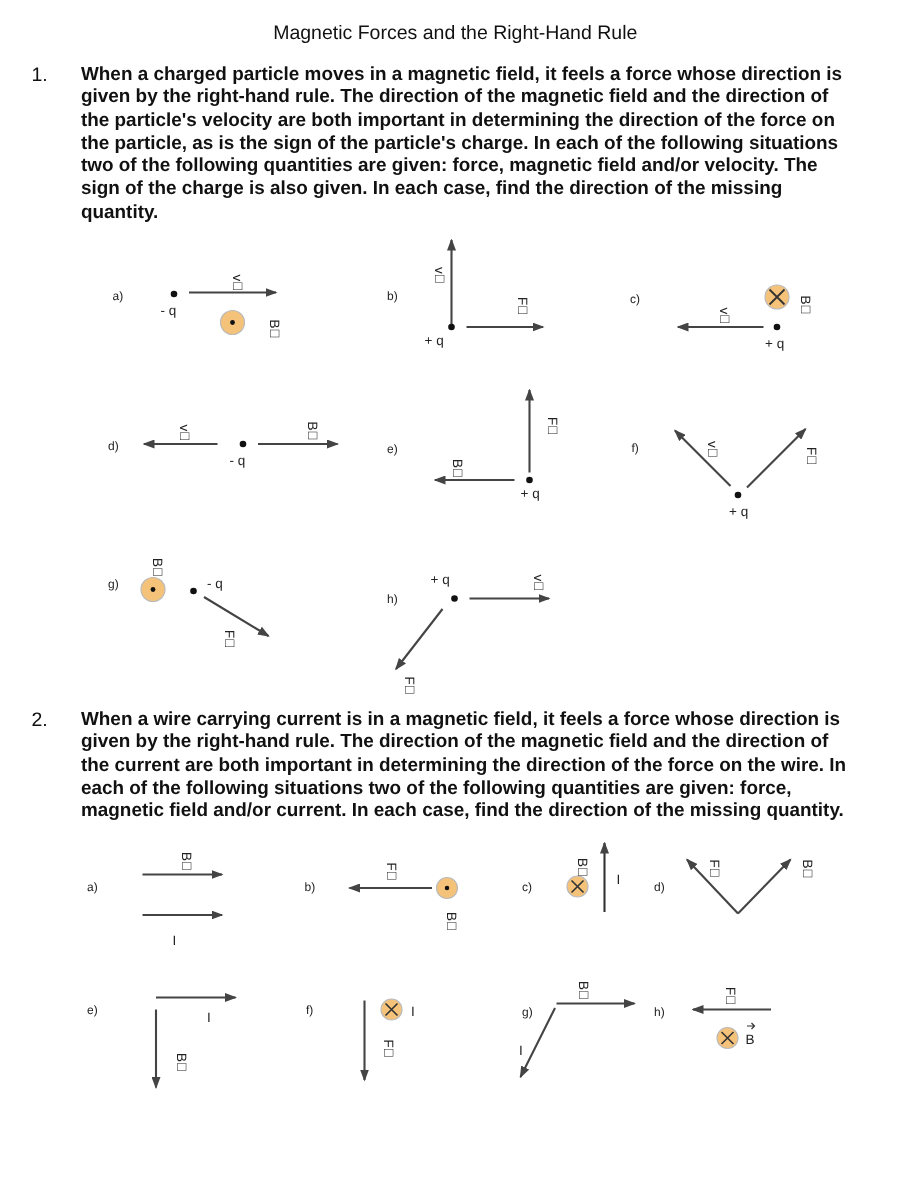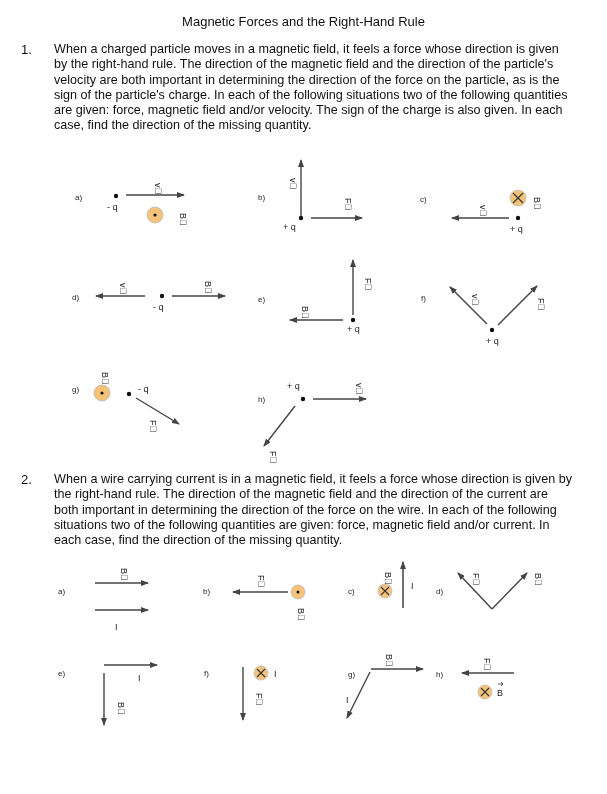--- a/index.html
+++ b/index.html
@@ -1,21 +1,21 @@
 <!DOCTYPE html>
 <html><head>
 <meta charset="utf-8">
 <style>
   html, body { margin:0; padding:0; background:#ffffff; }
   body { width:607px; height:794px; position:relative; overflow:hidden;
          font-family:"Liberation Sans", sans-serif; color:#111; }
   .title { position:absolute; top:14px; left:0; width:607px; text-align:center;
            font-size:13px; }
   .qnum { position:absolute; left:21px; font-size:13px; }
-  .qtext { position:absolute; left:54px; width:520px; font-size:12.6px; line-height:15.3px; }
+  .qtext { position:absolute; left:54px; width:520px; font-size:12.6px; line-height:15.3px;font-weight:bold; }
   svg.diag { position:absolute; left:0; top:0; width:607px; height:794px; }
   svg text { font-family:"Liberation Sans", sans-serif; fill:#222; }
 </style>
 </head>
 <body>
 
 <div class="title">Magnetic Forces and the Right-Hand Rule</div>
 
 <div class="qnum" style="top:42px;">1.</div>
 <div class="qtext" style="top:42px;">When a charged particle moves in a magnetic field, it feels a force whose direction is given by the right-hand rule. The direction of the magnetic field and the direction of the particle's velocity are both important in determining the direction of the force on the particle, as is the sign of the particle's charge. In each of the following situations two of the following quantities are given: force, magnetic field and/or velocity. The sign of the charge is also given. In each case, find the direction of the missing quantity.</div>

